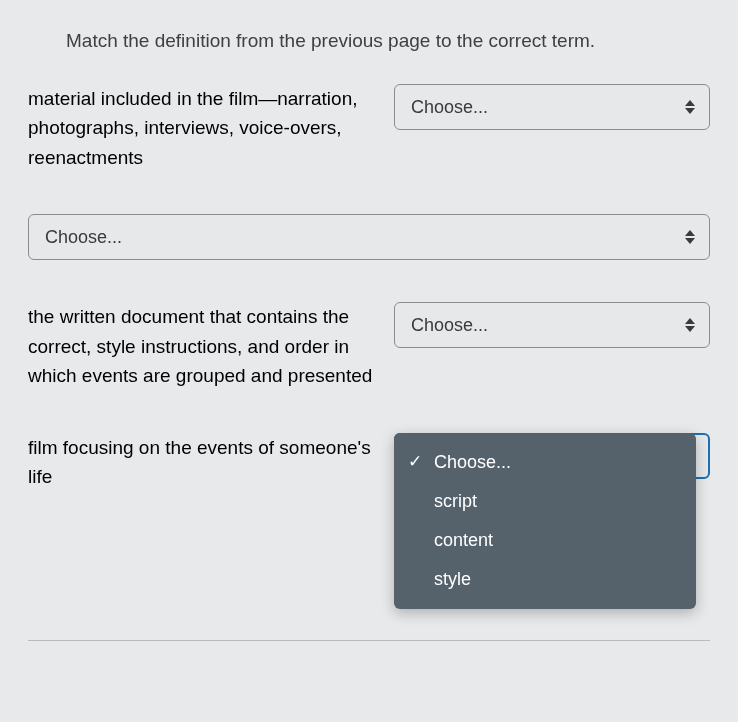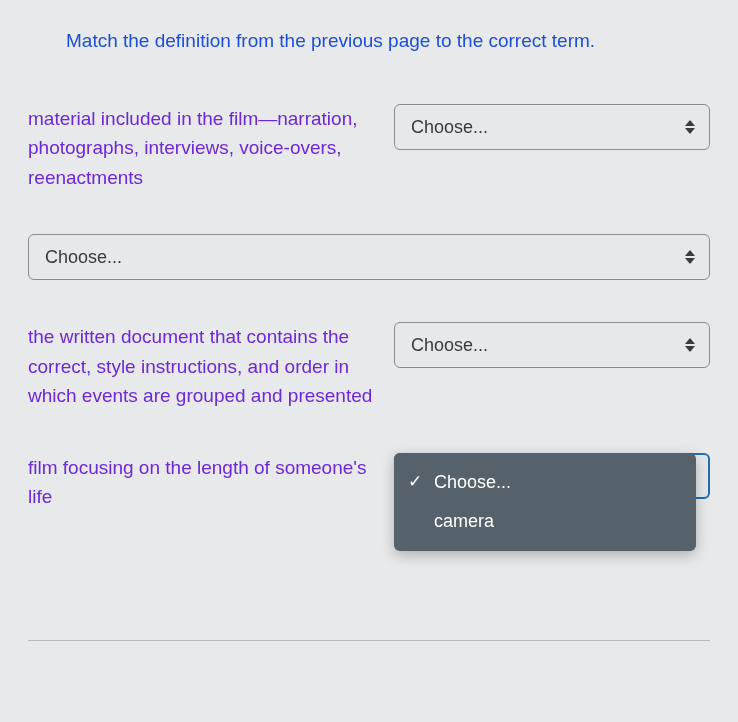--- a/index.html
+++ b/index.html
@@ -9,34 +9,34 @@
       width: 738px;
       height: 722px;
       padding: 30px 28px 0 28px;
       color: #2d2d2d;
       position: relative;
       overflow: hidden;
     }
     .instruction {
       font-size: 19px;
       margin-left: 38px;
-      margin-bottom: 52px;
-      color: #1d4ed8;
+      margin-bottom: 32px;
+      color: #404040;
     }
     .row {
       display: flex;
       align-items: flex-start;
       margin-bottom: 42px;
       gap: 18px;
     }
     .definition {
       flex: 0 0 348px;
       font-size: 19px;
       line-height: 1.55;
-      color: #6d28d9;
+      color: #000000;
     }
     .select-wrap {
       flex: 1;
       position: relative;
     }
     .select {
       width: 100%;
       min-height: 46px;
       border: 1px solid #8a8c8e;
       border-radius: 6px;
@@ -149,25 +149,27 @@
           </svg>
         <svg width="10" height="6" viewBox="0 0 10 6">
             <path d="M0 0 L10 0 L5 6 Z" fill="#3a3a3a"></path>
           </svg>
       </span>
     </div>
   </div>
 </div>
 
 <div class="row" style="margin-bottom:0;">
-  <div class="definition">film focusing on the length of someone's life</div>
+  <div class="definition">film focusing on the events of someone's life</div>
   <div class="select-wrap">
     <div class="select open-behind">
       <span>Choose...</span>
     </div>
     <div class="dropdown">
       <div class="dropdown-item selected">Choose...</div>
-      <div class="dropdown-item">camera</div>
+      <div class="dropdown-item">script</div>
+      <div class="dropdown-item">content</div>
+      <div class="dropdown-item">style</div>
     </div>
   </div>
 </div>
 
 <hr class="divider">
 
 </body></html>

